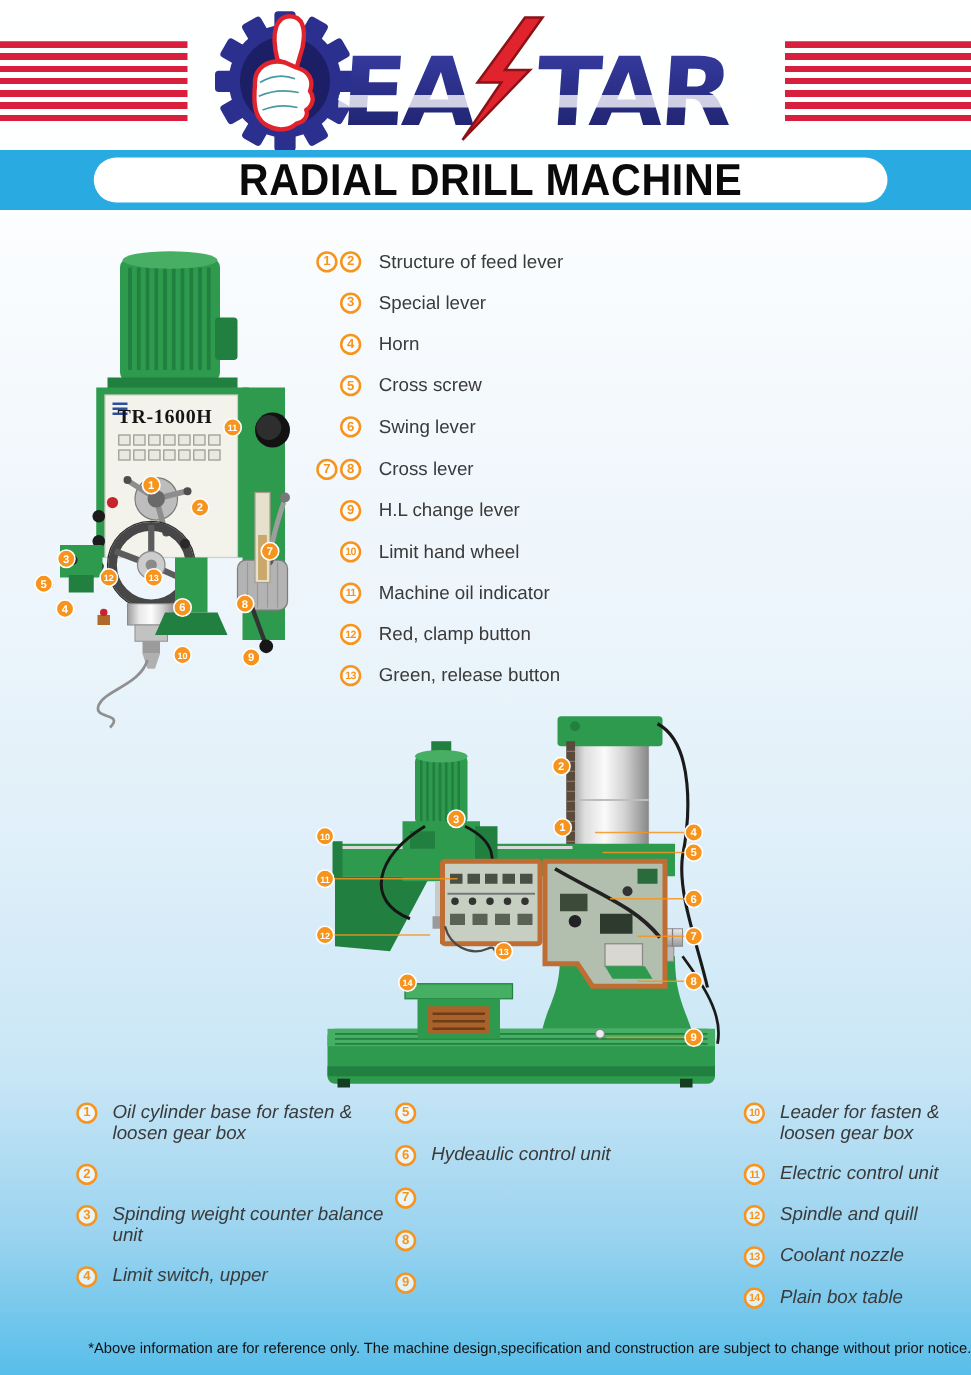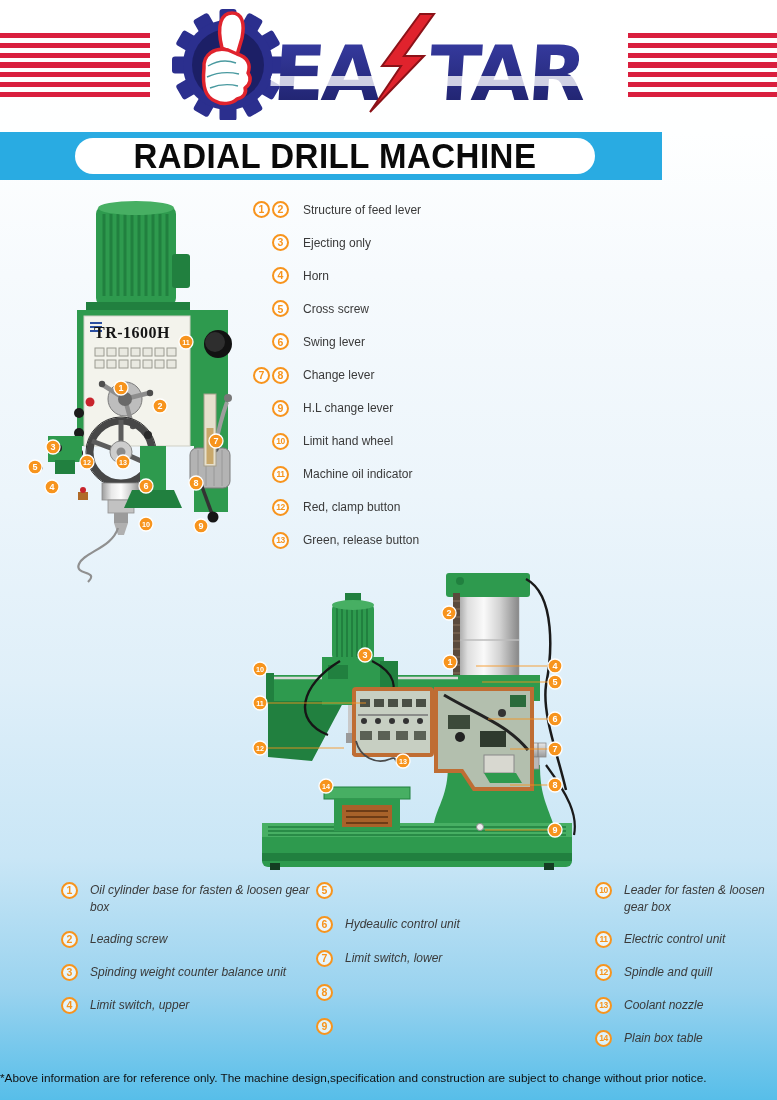--- a/index.html
+++ b/index.html
@@ -8,43 +8,43 @@
     font-family:"Liberation Sans",sans-serif;
     background:linear-gradient(180deg,#ffffff 0%,#feffff 12%,#f6fafd 25%,#ecf5fb 45%,#dfeff9 62%,#c9e6f6 78%,#9ad3ef 90%,#57bee9 100%);
   }
   .stripes{position:absolute;top:33px;height:64px;
     background:repeating-linear-gradient(to bottom,var(--stripe_red) 0 5.2px,transparent 5.2px 9.8px);}
   .stripes.left{left:0;width:150px;}
   .stripes.right{left:628px;width:149px;}
   .logo{position:absolute;left:158px;top:6px;width:460px;height:114px;}
   .brand-text{font-family:"DejaVu Sans","Liberation Sans",sans-serif;font-weight:bold;font-size:76px;
     letter-spacing:-3px;}
-  .banner{position:absolute;left:0;top:132px;width:662px;height:48px;background:var(--banner_blue);}
+  .banner{position:absolute;left:0;top:120px;width:777px;height:48px;background:var(--banner_blue);}
   .pill{position:absolute;left:75px;right:67px;top:6px;height:36px;background:#fff;border-radius:18px;
     display:flex;align-items:center;justify-content:center;}
   .pill .title{font-size:33px;font-weight:bold;color:#0a0a0a;letter-spacing:.5px;transform:scaleY(1.08);white-space:nowrap;}
   
   .cnum{box-sizing:border-box;width:17px;height:17px;min-width:17px;border:2px solid var(--marker_orange);
     border-radius:50%;color:var(--marker_orange);background:rgba(255,255,255,.75);font-weight:bold;font-size:10.5px;
     display:inline-flex;align-items:center;justify-content:center;line-height:1;}
   .cnum.two{font-size:8.5px;letter-spacing:-.5px;}
   
   .top-list{position:absolute;left:253px;top:193px;}
   .top-list .row{display:flex;align-items:center;height:33.1px;}
   .top-list .nums{width:36px;display:flex;justify-content:flex-end;gap:2px;margin-right:14px;}
-  .lbl{font-size:12px;color:var(--text_dark);white-space:nowrap;}
+  .lbl{font-size:15px;color:var(--text_dark);white-space:nowrap;}
   
   .bcol{position:absolute;top:882px;}
   .bcol .item{display:flex;align-items:flex-start;}
   .bcol .cnum{margin-right:12px;}
   .bcol .lbl{white-space:normal;line-height:16.5px;font-style:italic;}
   #bcol0{left:61px;}  #bcol0 .lbl{width:220px;} #bcol0 .item{margin-bottom:16px;}
   #bcol1{left:316px;} #bcol1 .lbl{width:250px;} #bcol1 .item{margin-bottom:17px;}
   #bcol2{left:595px;} #bcol2 .lbl{width:158px;} #bcol2 .item{margin-bottom:16px;}
-  .footer{position:absolute;left:0;top:1071px;width:777px;text-align:left;font-size:11.8px;color:#101010;}
+  .footer{position:absolute;left:0;top:1071px;width:777px;text-align:right;font-size:11.8px;color:#101010;}
   
   .m1{position:absolute;left:22px;top:196px;width:220px;height:390px;}
   .m2{position:absolute;left:248px;top:565px;width:330px;height:310px;}
   .g1{fill:var(--machine_green);} .g2{fill:var(--machine_green_dark);} .g3{fill:var(--machine_green_light);}
   .fin{stroke:var(--machine_green_dark);stroke-width:3;fill:none;}
   .fin2{stroke:var(--machine_green_dark);stroke-width:2;fill:none;}
   .cutbox{stroke:var(--cutaway_copper);stroke-width:4;}
   .mk-line{stroke:var(--marker_orange);stroke-width:1.1;opacity:.85;}
   .model-text{font-family:"Liberation Serif",serif;font-weight:bold;font-size:16px;fill:#151515;letter-spacing:.5px;}
 </style>
@@ -237,21 +237,21 @@
         <span class="nums">
           <span class="cnum">1</span>
           <span class="cnum">2</span>
         </span>
         <span class="lbl">Structure of feed lever</span>
       </div>
       <div class="row">
         <span class="nums">
           <span class="cnum">3</span>
         </span>
-        <span class="lbl">Ejecting only</span>
+        <span class="lbl">Special lever</span>
       </div>
       <div class="row">
         <span class="nums">
           <span class="cnum">4</span>
         </span>
         <span class="lbl">Horn</span>
       </div>
       <div class="row">
         <span class="nums">
           <span class="cnum">5</span>
@@ -262,21 +262,21 @@
         <span class="nums">
           <span class="cnum">6</span>
         </span>
         <span class="lbl">Swing lever</span>
       </div>
       <div class="row">
         <span class="nums">
           <span class="cnum">7</span>
           <span class="cnum">8</span>
         </span>
-        <span class="lbl">Change lever</span>
+        <span class="lbl">Cross lever</span>
       </div>
       <div class="row">
         <span class="nums">
           <span class="cnum">9</span>
         </span>
         <span class="lbl">H.L change lever</span>
       </div>
       <div class="row">
         <span class="nums">
           <span class="cnum two">10</span>
@@ -456,42 +456,40 @@
       </g>
   </svg>
 
   <div class="bcol" id="bcol0">
       <div class="item">
         <span class="cnum">1</span>
         <span class="lbl">Oil cylinder base for fasten &amp; loosen gear box</span>
       </div>
       <div class="item">
         <span class="cnum">2</span>
-        <span class="lbl">Leading screw</span>
       </div>
       <div class="item">
         <span class="cnum">3</span>
         <span class="lbl">Spinding weight counter balance unit</span>
       </div>
       <div class="item">
         <span class="cnum">4</span>
         <span class="lbl">Limit switch, upper</span>
       </div>
     </div>
   <div class="bcol" id="bcol1">
       <div class="item">
         <span class="cnum">5</span>
       </div>
       <div class="item">
         <span class="cnum">6</span>
         <span class="lbl">Hydeaulic control unit</span>
       </div>
       <div class="item">
         <span class="cnum">7</span>
-        <span class="lbl">Limit switch, lower</span>
       </div>
       <div class="item">
         <span class="cnum">8</span>
       </div>
       <div class="item">
         <span class="cnum">9</span>
       </div>
     </div>
   <div class="bcol" id="bcol2">
       <div class="item">

